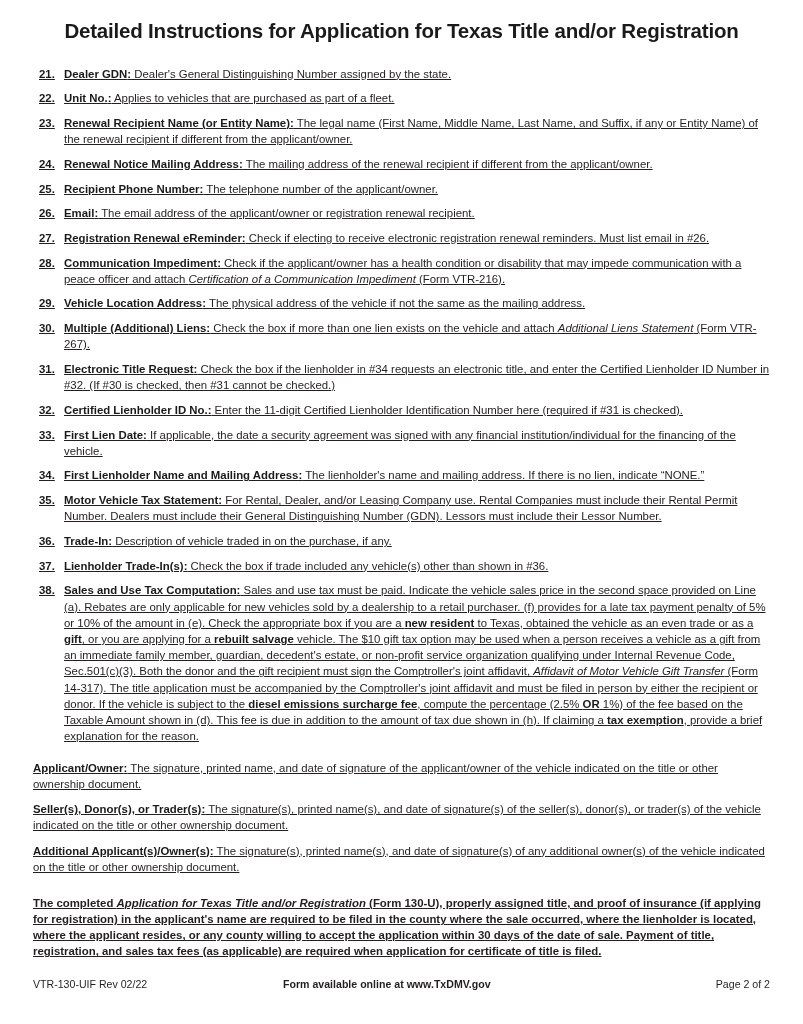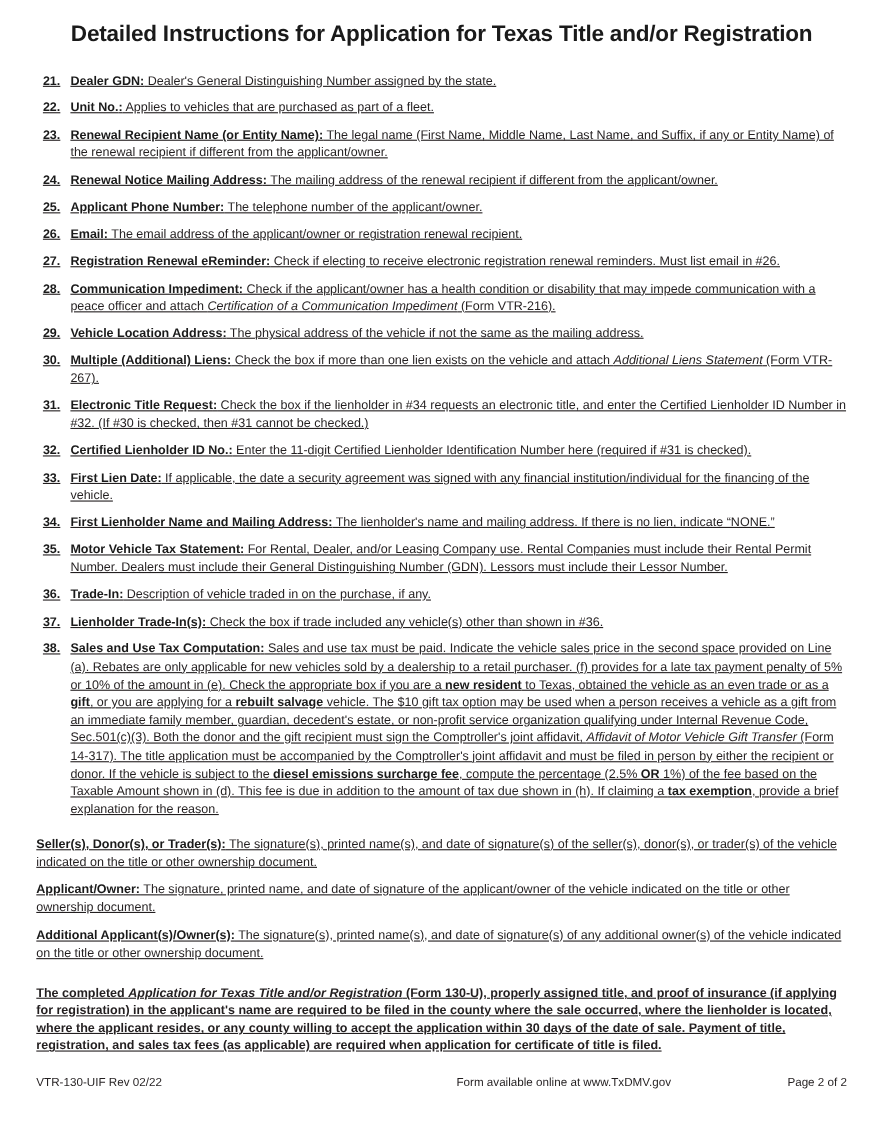--- a/index.html
+++ b/index.html
@@ -80,21 +80,21 @@
     right: 0;
     bottom: 34px;
     padding: 0 33px;
     display: flex;
     align-items: baseline;
     font-size: 10.6px;
     color: #231f20;
     box-sizing: border-box;
   }
   .footer .f-left { flex: 0 0 auto; width: 250px; text-align: left; }
-  .footer .f-center { flex: 1 1 auto; text-align: right; padding-right: 40px; }
+  .footer .f-center { flex: 1 1 auto; text-align: left; padding-right: 40px; font-weight: bold; }
   .footer .f-right { flex: 0 0 auto; width: 120px; text-align: right; }
 </style>
 </head>
 <body>
 
 <div class="page">
 
   <h1 class="doc-title">Detailed Instructions for Application for Texas Title and/or Registration</h1>
 
   <div class="body-area">
@@ -114,21 +114,21 @@
       <div class="txt"><b>Renewal Recipient Name (or Entity Name)</b><b>:</b><span> The legal name (First Name, Middle Name, Last Name, and Suffix, if any or Entity Name) of the renewal  recipient if different from the applicant/owner.</span></div>
     </div>
 
     <div class="num-item">
       <div class="num">24.</div>
       <div class="txt"><b>Renewal Notice Mailing Address</b><b>:</b><span> The mailing address of the renewal recipient if different from the applicant/owner.</span></div>
     </div>
 
     <div class="num-item">
       <div class="num">25.</div>
-      <div class="txt"><b>Applicant Phone Number:</b><span> The telephone number of the applicant/owner.</span></div>
+      <div class="txt"><b>Recipient Phone Number:</b><span> The telephone number of the applicant/owner.</span></div>
     </div>
 
     <div class="num-item">
       <div class="num">26.</div>
       <div class="txt"><b>Email</b><b>:</b><span> The email address of the applicant/owner or registration renewal recipient.</span></div>
     </div>
 
     <div class="num-item">
       <div class="num">27.</div>
       <div class="txt"><b>Registration Renewal eReminder:</b><span> Check if electing to receive electronic registration renewal reminders. Must list email in #26.</span></div>
@@ -184,23 +184,23 @@
       <div class="txt"><b>Lienholder Trade-In(s)</b><b>:</b><span> Check the box if trade included any vehicle(s) other than shown in #36.</span></div>
     </div>
 
     <div class="num-item">
       <div class="num">38.</div>
       <div class="txt"><b>Sales and Use Tax Computation</b><b>:</b><span> Sales and use tax must be paid. Indicate the vehicle sales price in the second space  provided on Line (a). Rebates are only applicable for new vehicles sold by a dealership to a retail purchaser. (f) provides for a late tax payment penalty of 5% or 10% of the amount in (e). Check the appropriate box if you are a </span><b>new  resident</b><span> to Texas, obtained the vehicle as an even trade or as a </span><b>gift</b><span>, or you are applying for a </span><b>rebuilt salvage</b><span> vehicle.  The $10 gift tax option may be used when a person receives a vehicle as a gift from an immediate family member,  guardian, decedent's estate, or non-profit service organization qualifying under Internal Revenue Code, Sec.501(c)(3). Both the donor and the gift recipient must sign the Comptroller's joint affidavit, </span><i>Affidavit of Motor Vehicle Gift  Transfer</i><span> (Form 14-317). The title application must be accompanied by the Comptroller's joint affidavit and must be filed in person by either the recipient or donor. If the vehicle is subject to the </span><b>diesel emissions surcharge fee</b><span>, compute the percentage  (2.5% </span><b>OR</b><span> 1%) of the fee based on the Taxable Amount shown in (d). This fee is due in addition to the amount of tax due  shown in (h). If claiming a </span><b>tax exemption</b><span>, provide a brief explanation for the reason.</span></div>
     </div>
 
     <div class="spacer-sm"></div>
 
+    <div class="plain-block"><b>Applicant/Owner</b><b>:</b><span> The signature, printed name, and date of signature of the applicant/owner of the vehicle indicated on  the title or other ownership document.</span></div>
+
     <div class="plain-block"><b>Seller(s), Donor(s), or Trader(s)</b><b>:</b><span> The signature(s), printed name(s), and date of signature(s) of the seller(s), donor(s), or trader(s) of the vehicle  indicated on the title or other ownership document.</span></div>
-
-    <div class="plain-block"><b>Applicant/Owner</b><b>:</b><span> The signature, printed name, and date of signature of the applicant/owner of the vehicle indicated on  the title or other ownership document.</span></div>
 
     <div class="plain-block"><b>Additional Applicant(s)/Owner(s)</b><b>:</b><span> The signature(s), printed name(s), and date of signature(s) of any additional owner(s) of the  vehicle indicated on the title or other ownership document.</span></div>
 
     <div class="spacer-md"></div>
 
     <div class="plain-block all-bold"><span>The completed </span><i>Application for Texas Title and/or Registration</i><span> (Form 130-U), properly assigned title, and proof of insurance (if applying for registration) in the applicant's name are required to be filed in the county where the sale occurred, where the lienholder is located, where the  applicant resides, or any county willing to accept the application within 30 days of the date of sale. Payment of title, registration, and sales tax fees (as applicable) are required when application for certificate of title is filed.</span></div>
 
 
   </div>
 

